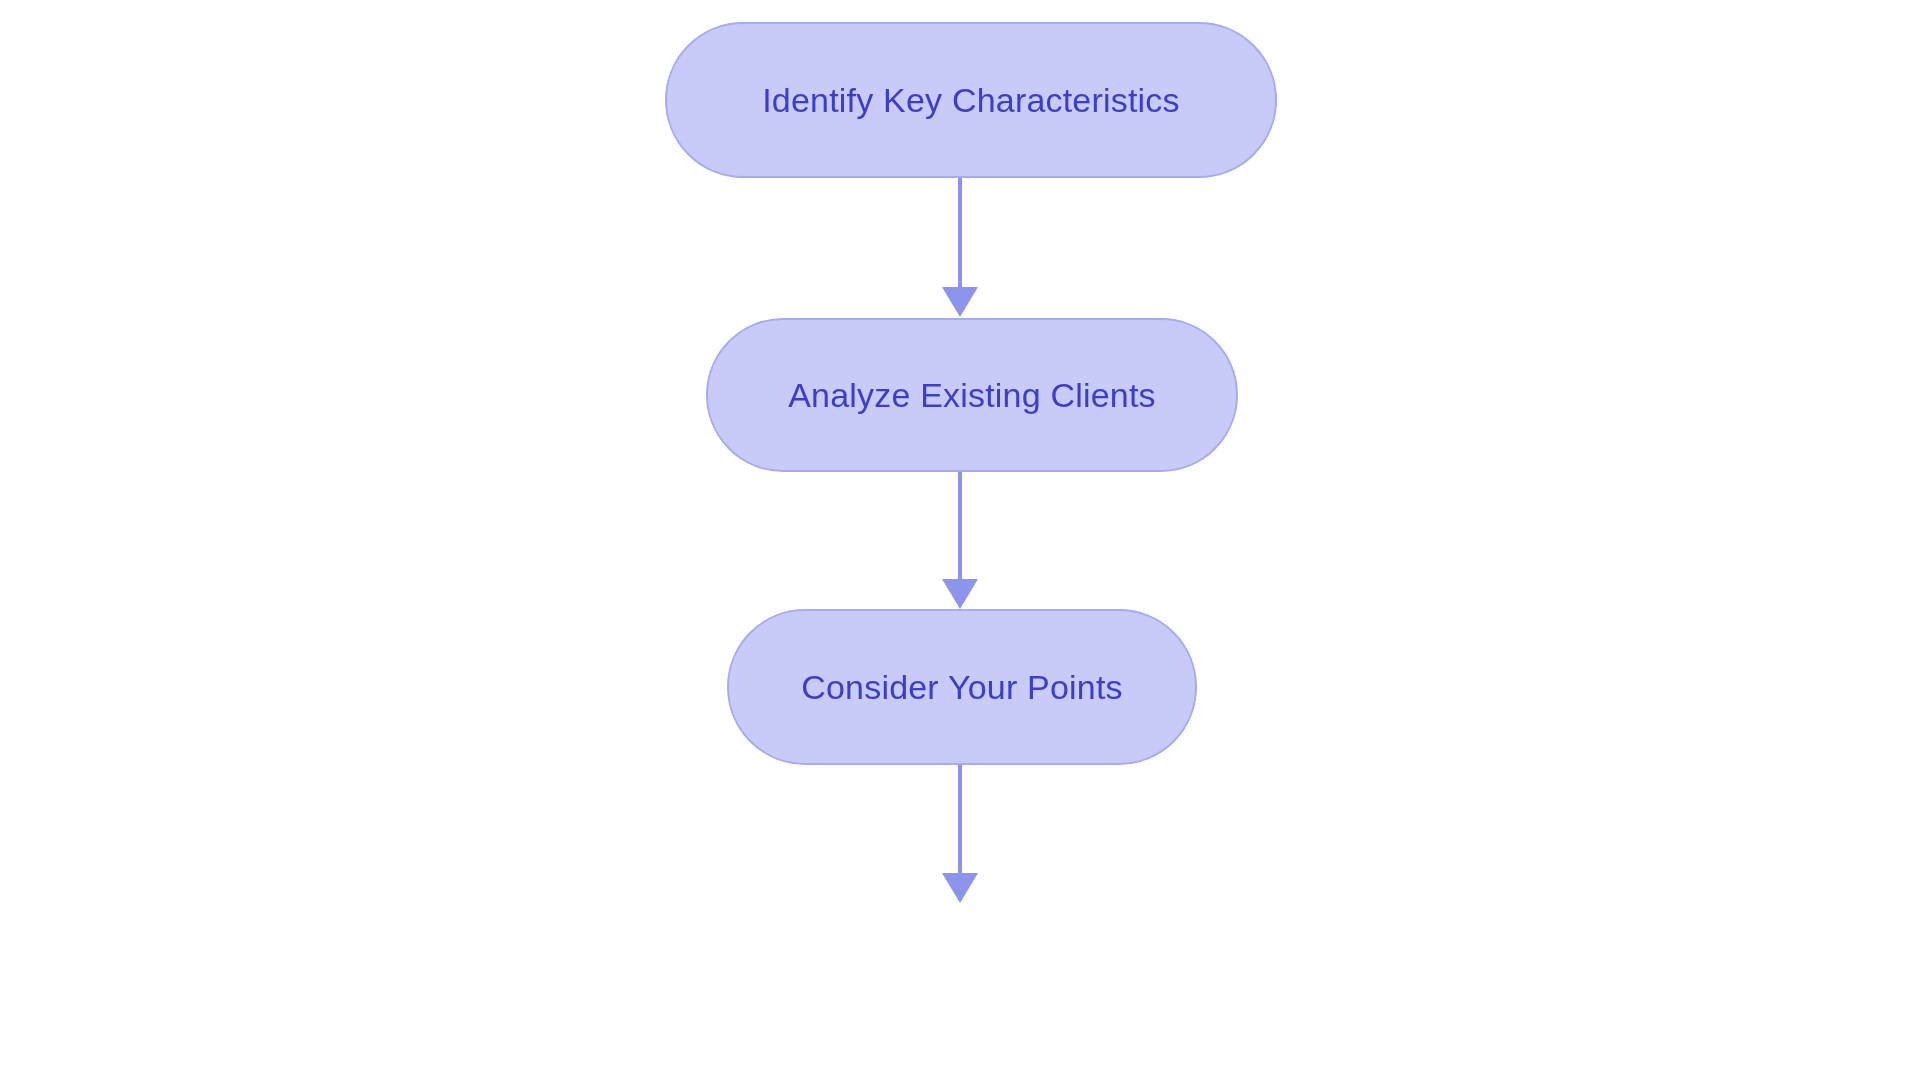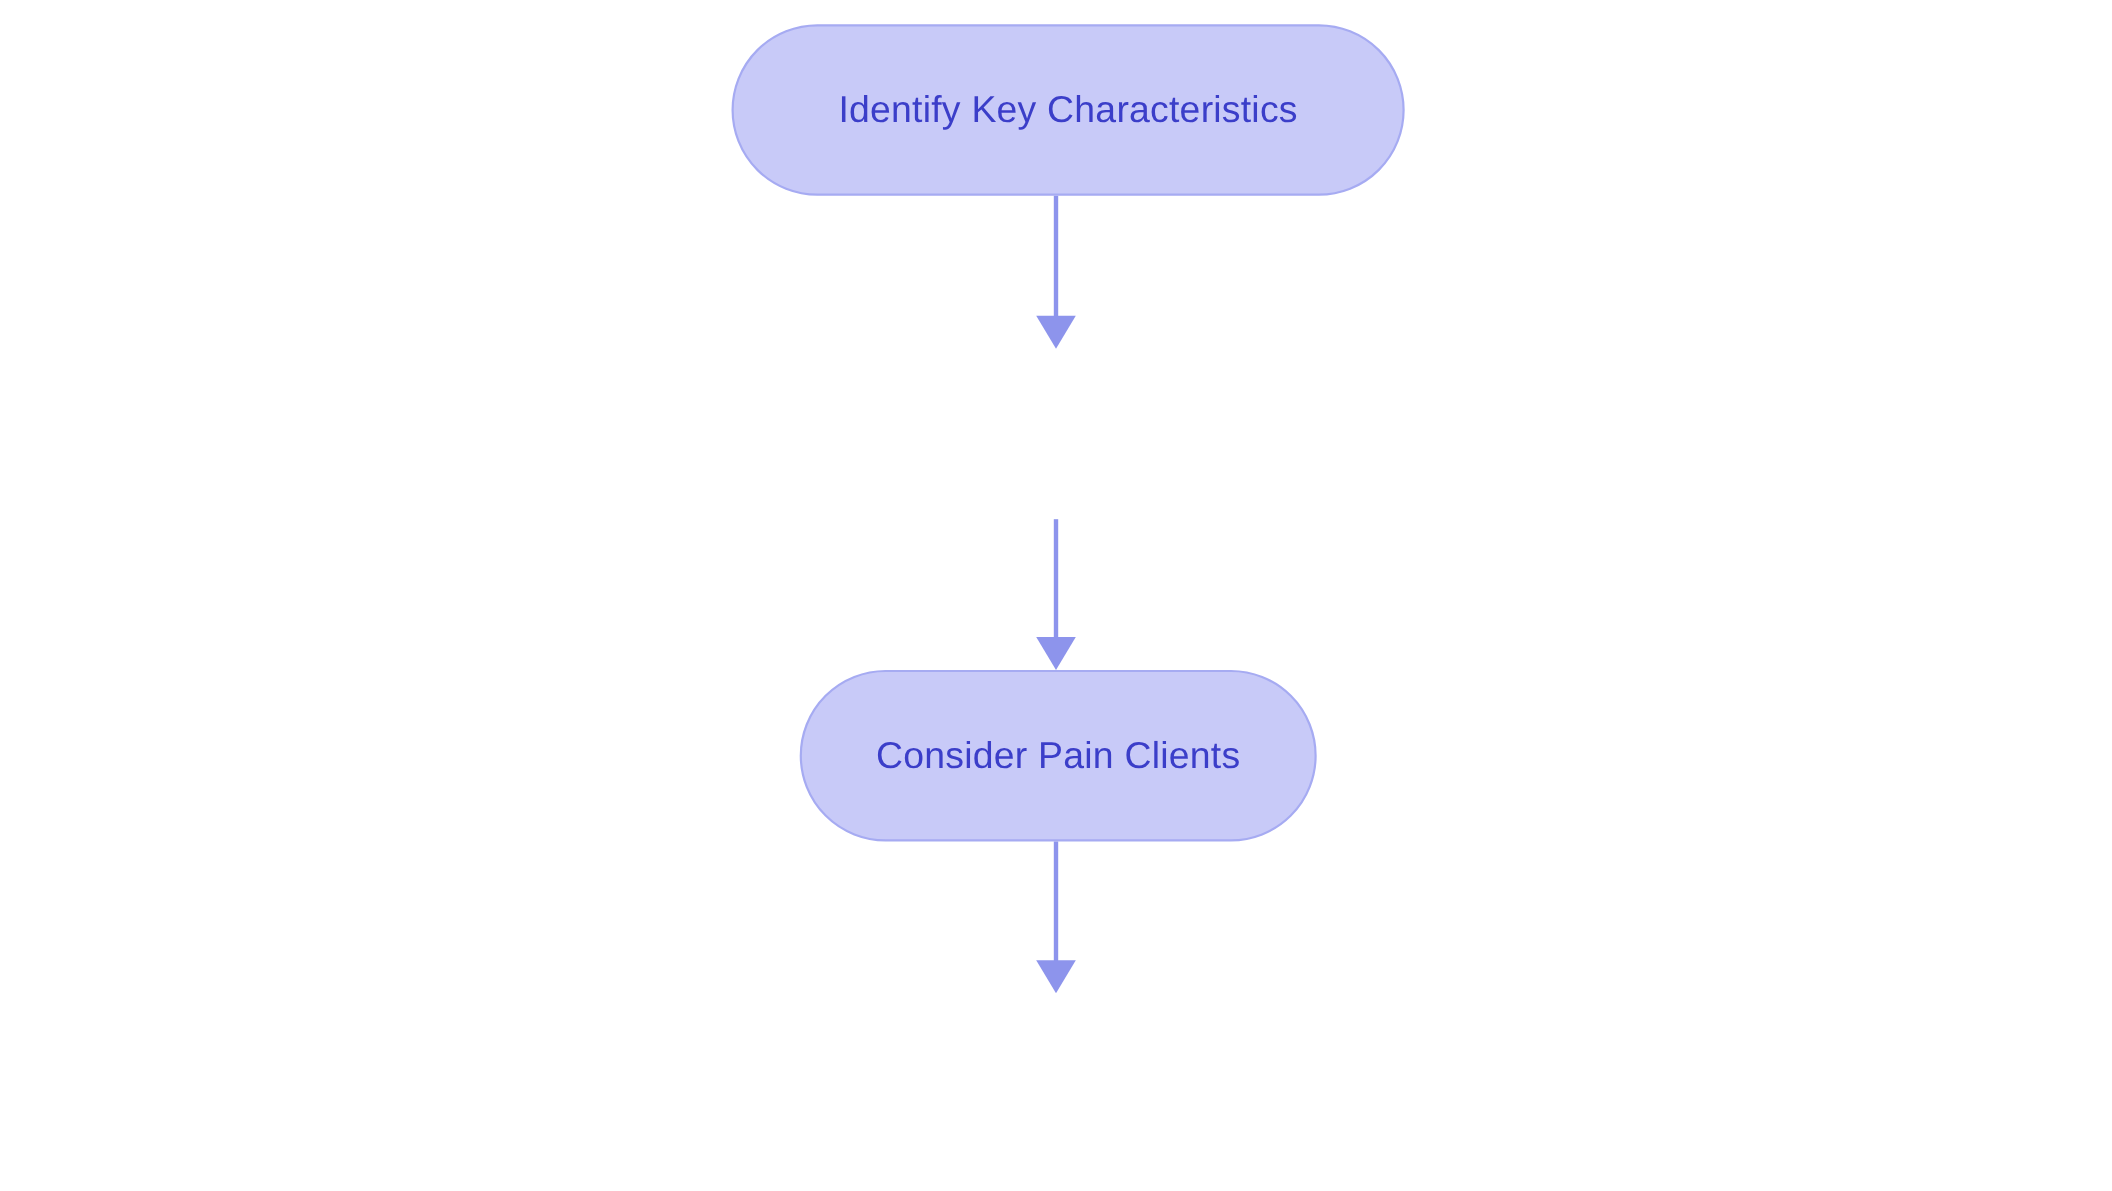--- a/index.html
+++ b/index.html
@@ -76,28 +76,31 @@
 
   <div class="flow-node node-1">
     <span>Identify Key Characteristics</span>
   </div>
 
   <div class="flow-arrow arrow-1">
     <div class="arrow-line"></div>
     <div class="arrow-head"></div>
   </div>
 
+  <div class="flow-node node-2">
+    <span>Analyze Existing Clients</span>
+  </div>
 
   <div class="flow-arrow arrow-2">
     <div class="arrow-line"></div>
     <div class="arrow-head"></div>
   </div>
 
   <div class="flow-node node-3">
-    <span>Consider Pain Clients</span>
+    <span>Consider Your Points</span>
   </div>
 
   <div class="flow-arrow arrow-3">
     <div class="arrow-line"></div>
     <div class="arrow-head"></div>
   </div>
 
 
 </div>
 

